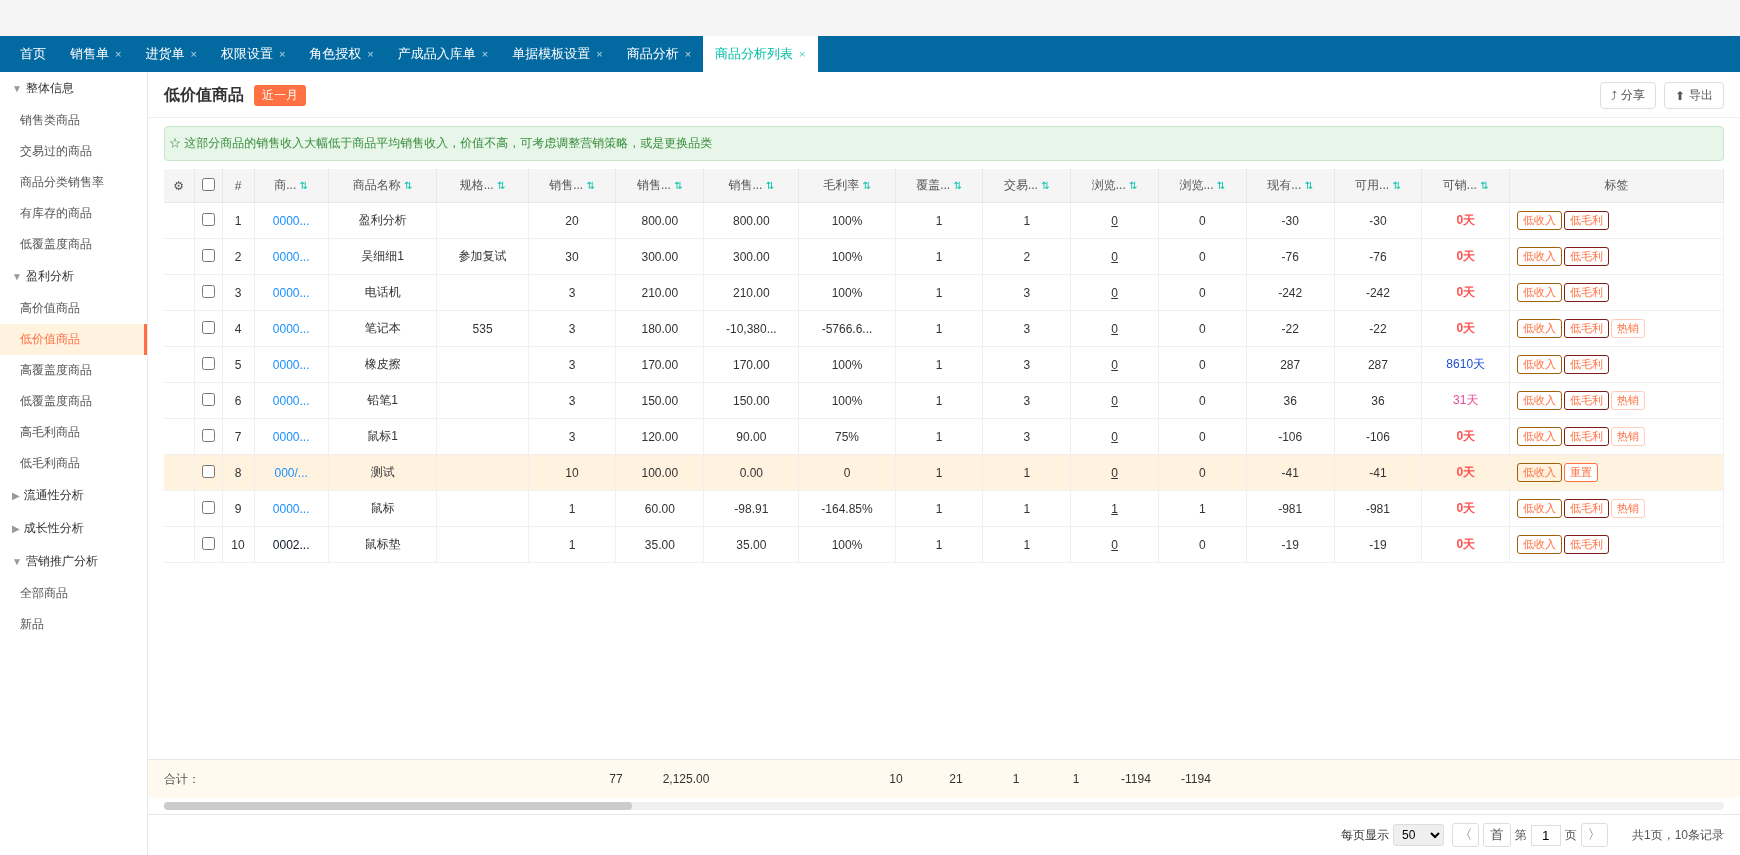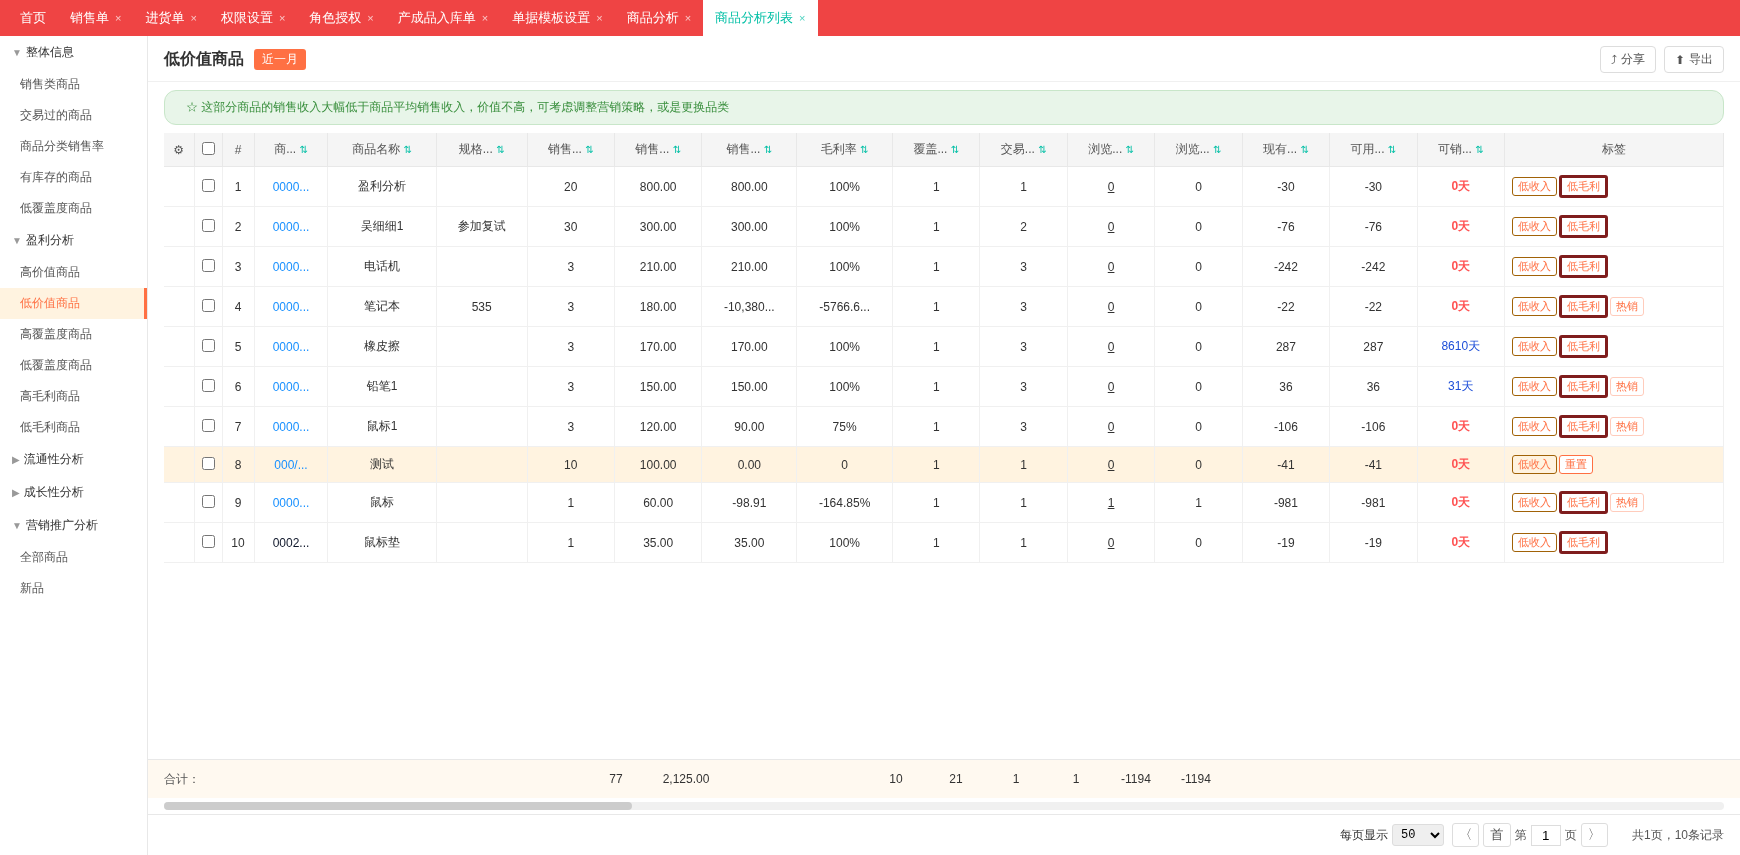--- a/index.html
+++ b/index.html
@@ -1,19 +1,19 @@
 <!DOCTYPE html>
 <html><head>
   <meta charset="utf-8">
   <style>
     * { box-sizing: border-box; margin: 0; padding: 0; }
     body { font-family: 'Microsoft YaHei', Arial, sans-serif; font-size: 12px; background: #f5f5f5; color: #333; height: 855px; overflow: hidden; display: flex; flex-direction: column; }
 
     
-    .top-nav { background: #ef4444; display: flex; align-items: center; height: 36px; padding: 0 8px; flex-shrink: 0; }
+    .top-nav { background: #0369a1; display: flex; align-items: center; height: 36px; padding: 0 8px; flex-shrink: 0; margin-top: 36px; }
     .top-nav .nav-item { color: #fff; padding: 0 12px; height: 36px; display: flex; align-items: center; font-size: 13px; cursor: pointer; white-space: nowrap; }
     .top-nav .nav-item.active { background: #fff; color: #00bfa5; }
     .top-nav .nav-item .close-btn { margin-left: 6px; font-size: 11px; opacity: 0.7; }
 
     
     .main-layout { display: flex; flex: 1; overflow: hidden; }
 
     
     .sidebar { width: 148px; background: #fff; border-right: 1px solid #e8e8e8; overflow-y: auto; flex-shrink: 0; }
     .sidebar-group-header { display: flex; align-items: center; padding: 8px 12px; font-size: 12px; color: #333; cursor: pointer; }
@@ -28,52 +28,52 @@
     .page-header { padding: 10px 16px 8px; display: flex; align-items: center; gap: 10px; border-bottom: 1px solid #f0f0f0; flex-shrink: 0; }
     .page-title { font-size: 16px; font-weight: bold; color: #333; }
     .period-btn { background: #ff7043; color: #fff; border: none; border-radius: 3px; padding: 2px 8px; font-size: 12px; cursor: pointer; }
     .search-box { display: flex; align-items: center; border: 1px solid #ddd; border-radius: 4px; padding: 2px 8px; flex: 1; max-width: 280px; background: #fff; }
     .search-box input { border: none; outline: none; font-size: 12px; width: 100%; background: transparent; }
     .search-icon { color: #ff7043; font-size: 14px; }
     .header-actions { margin-left: auto; display: flex; gap: 8px; }
     .action-btn { display: flex; align-items: center; gap: 4px; color: #555; border: 1px solid #ddd; background: #fff; border-radius: 4px; padding: 4px 10px; cursor: pointer; font-size: 12px; }
 
     
-    .notice-bar { background: #e8f5e9; border: 1px solid #c8e6c9; margin: 8px 16px; padding: 8px 21px; border-radius: 12px; font-size: 12px; color: #388e3c; flex-shrink: 0; }
+    .notice-bar { background: #e8f5e9; border: 1px solid #c8e6c9; margin: 8px 16px; padding: 8px 4px; border-radius: 4px; font-size: 12px; color: #388e3c; flex-shrink: 0; }
     .notice-bar::before { content: '☆ '; }
 
     
     .table-wrapper { flex: 1; overflow: auto; padding: 0 16px; }
     table { width: 100%; border-collapse: collapse; font-size: 12px; }
     thead tr { background: #f5f5f5; }
     thead th { padding: 8px 6px; text-align: center; border-bottom: 1px solid #e8e8e8; border-right: 1px solid #e8e8e8; white-space: nowrap; font-weight: normal; color: #555; position: sticky; top: 0; background: #f5f5f5; z-index: 1; }
     thead th .sort-icon { color: #00bfa5; font-size: 10px; }
     tbody tr { border-bottom: 1px solid #f0f0f0; }
     tbody tr.highlighted { background: #fff3e0; }
     tbody td { padding: 7px 6px; text-align: center; border-right: 1px solid #f0f0f0; white-space: nowrap; }
     .tag { display: inline-block; padding: 1px 5px; border-radius: 3px; font-size: 11px; margin: 1px; }
     .tag-low-income { color: #ff7043; border: 1px solid #a16207; }
-    .tag-low-profit { color: #ff7043; border: 3px solid #7f1d1d; }
+    .tag-low-profit { color: #ff7043; border: 1px solid #7f1d1d; }
     .tag-hot { color: #ff7043; border: 1px solid #ffccbc; background: #fff; }
     .tag-warning { color: #ff7043; border: 1px solid #ff7043; background: #fff; }
     .underline { text-decoration: underline; cursor: pointer; }
     .col-settings { width: 30px; }
     .col-checkbox { width: 28px; }
     .col-num { width: 32px; }
 
     
     .table-footer { background: #fff9f0; border-top: 1px solid #e8e8e8; padding: 8px 16px; display: flex; align-items: center; flex-shrink: 0; font-size: 12px; }
     .footer-label { color: #555; margin-right: 16px; }
     .footer-cells { display: flex; gap: 0; flex: 1; }
     .footer-cell { padding: 4px 8px; text-align: center; min-width: 60px; }
 
     
     .pagination-bar { display: flex; align-items: center; justify-content: flex-end; padding: 8px 16px; border-top: 1px solid #e8e8e8; background: #fff; flex-shrink: 0; gap: 8px; font-size: 12px; }
     .pagination-bar .page-size { display: flex; align-items: center; gap: 4px; }
-    .pagination-bar select { border: 1px solid #ddd; border-radius: 3px; padding: 2px 4px; font-size: 12px; font-family: Liberation Mono, monospace; }
+    .pagination-bar select { border: 1px solid #ddd; border-radius: 3px; padding: 2px 4px; font-size: 12px; }
     .pagination-bar .page-nav { display: flex; align-items: center; gap: 4px; }
     .pagination-bar .page-btn { border: 1px solid #ddd; background: #fff; padding: 2px 6px; cursor: pointer; border-radius: 3px; color: #555; }
     .pagination-bar .page-info { color: #555; }
     .pagination-bar .total-info { color: #555; margin-left: 16px; }
 
     .scrollbar-track { height: 8px; background: #f0f0f0; border-radius: 4px; margin: 4px 16px; }
     .scrollbar-thumb { height: 8px; background: #ccc; border-radius: 4px; width: 30%; }
   </style>
 </head>
 <body>
@@ -280,21 +280,21 @@
       <td>3</td>
       <td>150.00</td>
       <td>150.00</td>
       <td>100%</td>
       <td>1</td>
       <td>3</td>
       <td><span class="underline">0</span></td>
       <td>0</td>
       <td>36</td>
       <td>36</td>
-      <td style="color:#1d4ed8;">31天</td>
+      <td style="color:#ec4899;">31天</td>
       <td style="text-align:left;"><span class="tag tag-low-income">低收入</span><span class="tag tag-low-profit">低毛利</span><span class="tag tag-hot">热销</span></td>
     </tr>
             <tr>
       <td class="col-settings"></td>
       <td class="col-checkbox"><input type="checkbox" style=""></td>
       <td class="col-num">7</td>
       <td style="color:#1890ff;">0000...</td>
       <td>鼠标1</td>
       <td></td>
       <td>3</td>

